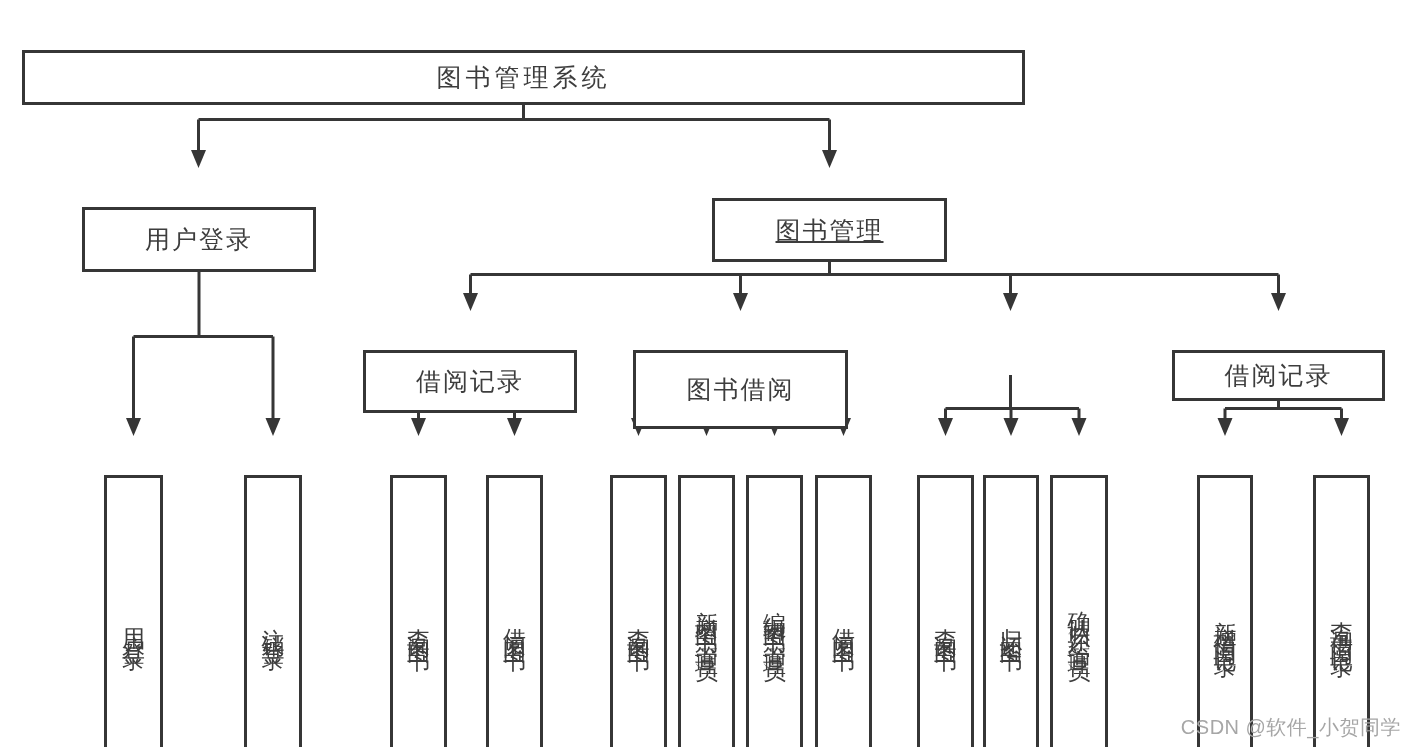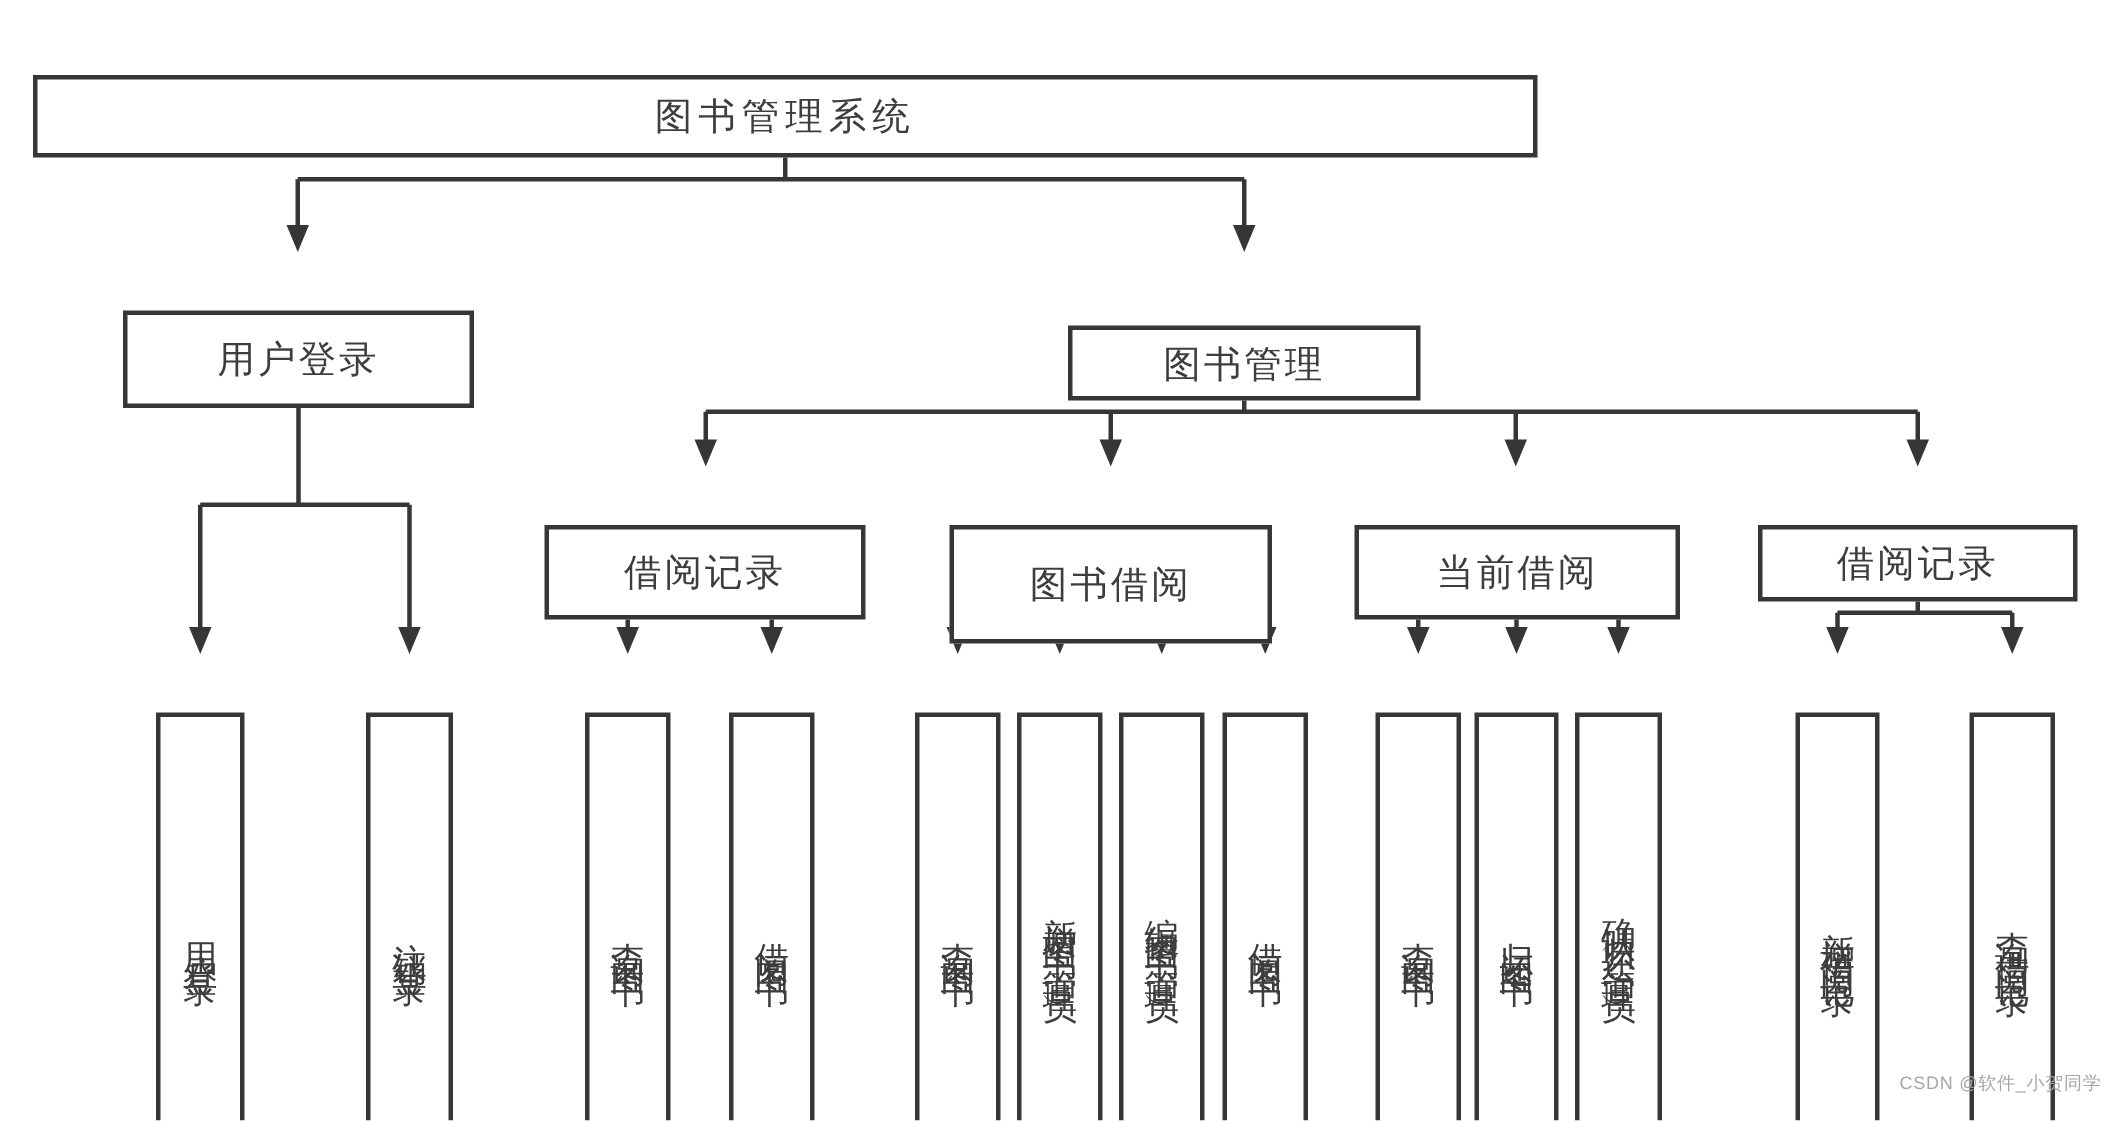--- a/index.html
+++ b/index.html
@@ -23,21 +23,21 @@
   .h-node .label{font-size:25px;letter-spacing:2px;white-space:nowrap;}
   .root-node .label{font-size:25px;letter-spacing:4px;}
   .v-node .label{
     writing-mode:vertical-rl;
     text-orientation:mixed;
     font-size:23px;letter-spacing:7px;
     line-height:1;
   }
   .watermark{
     position:absolute;right:4px;top:714px;z-index:10;
-    font-size:12px;color:#a6a6a6;letter-spacing:0.5px;white-space:nowrap;
+    font-size:20px;color:#a6a6a6;letter-spacing:0.5px;white-space:nowrap;
   }
 </style>
 </head>
 <body>
 
 <div id="canvas">
 
   <svg id="connectors" viewBox="0 0 1405 747" xmlns="http://www.w3.org/2000/svg">
 
     <path d="M523.5 67 V121 M198.5 119.5 H829.5 M198.5 119.5 V152 M829.5 119.5 V152"></path>
@@ -74,32 +74,29 @@
     <polygon points="1334,418 1349,418 1341.5,436"></polygon>
   </svg>
 
   <div class="node h-node root-node" style="left:22px;top:12px;width:1003px;height:55px;">
     <span class="label">图书管理系统</span>
   </div>
 
   <div class="node h-node" style="left:82px;top:169px;width:234px;height:65px;">
     <span class="label">用户登录</span>
   </div>
-  <div class="node h-node" style="left:712px;top:179px;width:235px;height:50px;">
+  <div class="node h-node" style="left:712px;top:160px;width:235px;height:64px;text-decoration:underline;">
     <span class="label">图书管理</span>
   </div>
 
   <div class="node h-node" style="left:363px;top:312px;width:214px;height:63px;">
     <span class="label">借阅记录</span>
   </div>
   <div class="node h-node" style="left:633px;top:312px;width:215px;height:79px;">
     <span class="label">图书借阅</span>
-  </div>
-  <div class="node h-node" style="left:903px;top:312px;width:217px;height:63px;">
-    <span class="label">当前借阅</span>
   </div>
   <div class="node h-node" style="left:1172px;top:312px;width:213px;height:51px;">
     <span class="label">借阅记录</span>
   </div>
 
   <div class="node v-node" style="left:104px;top:437px;width:59px;height:298px;">
     <span class="label">用户登录</span>
   </div>
   <div class="node v-node" style="left:244px;top:437px;width:58px;height:298px;">
     <span class="label">注销登录</span>

